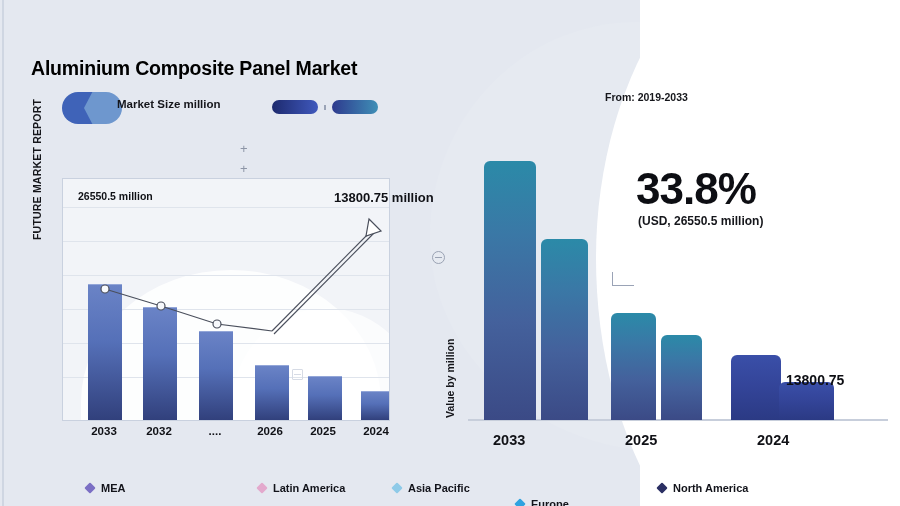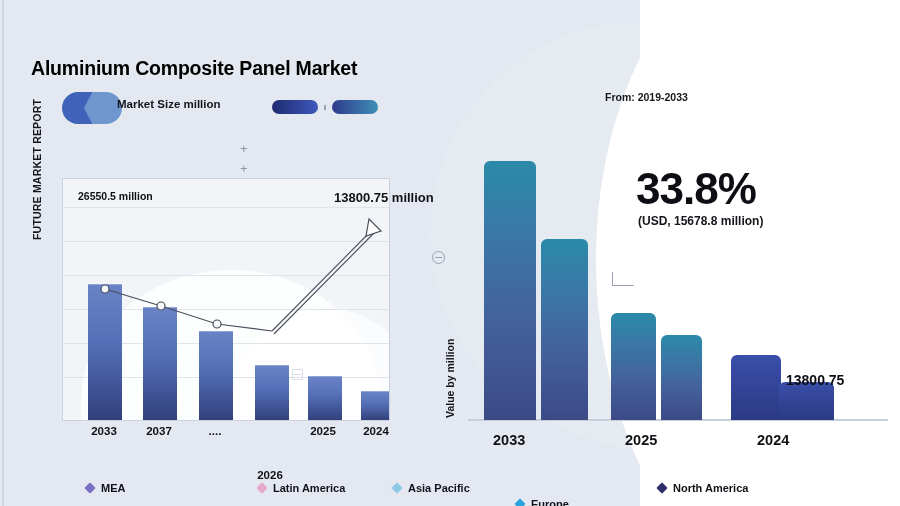--- a/index.html
+++ b/index.html
@@ -401,30 +401,30 @@
       <line x1="211" y1="155" x2="312" y2="53" stroke="#4a4f5c" stroke-width="1.1" fill="none"></line>
       <polygon points="306,40 318,52 303,57" fill="#ffffff" stroke="#4a4f5c" stroke-width="1.2"></polygon>
     </svg>
   </div>
 
   <div class="val-left">26550.5 million</div>
   <div class="val-right">13800.75 million</div>
 
   <div class="xlabels">
     <div class="xlabel" style="left:18px;">2033</div>
-    <div class="xlabel" style="left:73px;">2037</div>
+    <div class="xlabel" style="left:73px;">2032</div>
     <div class="xlabel" style="left:129px;">....</div>
-    <div class="xlabel" style="left:184px;margin-top:44px;">2026</div>
+    <div class="xlabel" style="left:184px;">2026</div>
     <div class="xlabel" style="left:237px;">2025</div>
     <div class="xlabel" style="left:290px;">2024</div>
   </div>
 
   <div class="right-sub">From: 2019-2033</div>
   <div class="cagr">33.8%</div>
-  <div class="cagr-sub">(USD, 15678.8 million)</div>
+  <div class="cagr-sub">(USD, 26550.5 million)</div>
 
   <div class="rbaseline"></div>
 
   <div class="rbar teal" style="left:484px; width:52px; height:259px;"></div>
   <div class="rbar teal" style="left:541px; width:47px; height:181px;"></div>
 
   <div class="rbar teal" style="left:611px; width:45px; height:107px;"></div>
   <div class="rbar teal" style="left:661px; width:41px; height:85px;"></div>
 
   <div class="rbar navy" style="left:731px; width:50px; height:65px;"></div>

